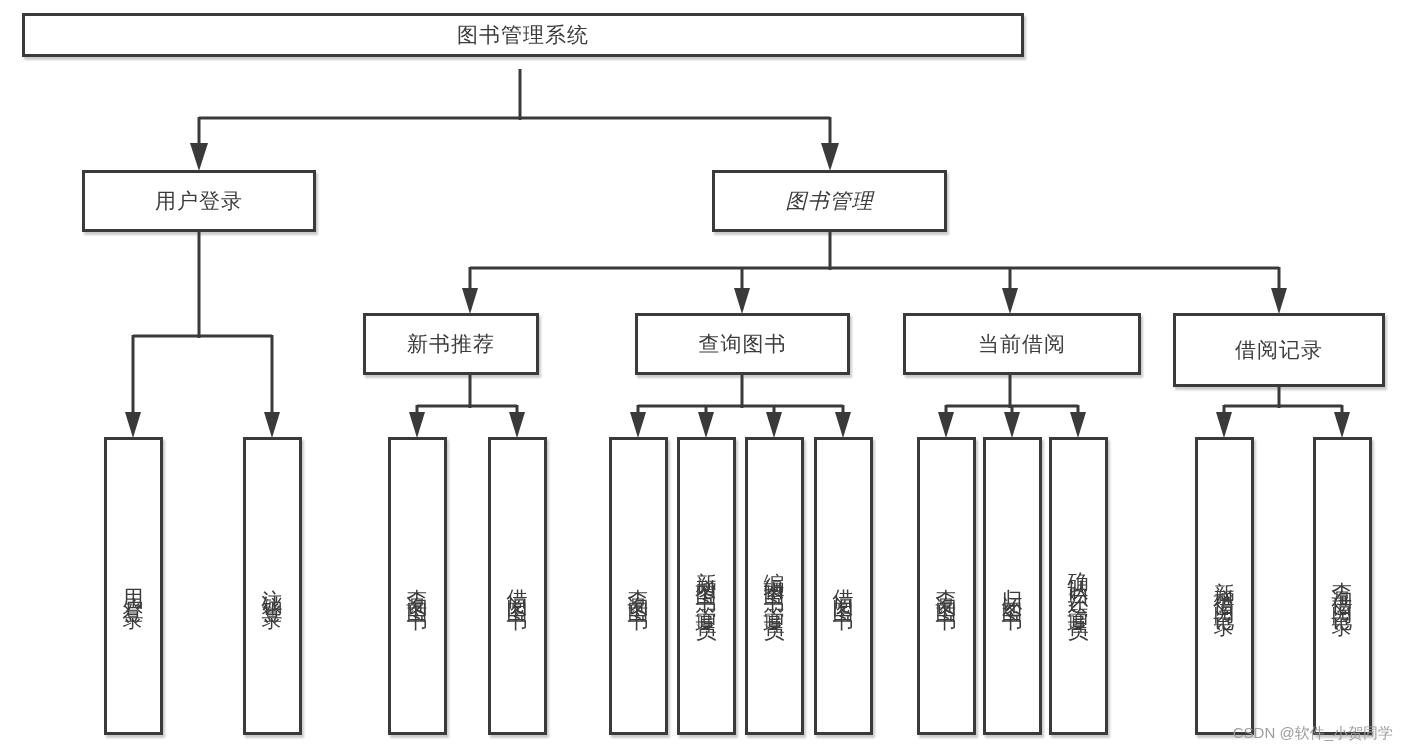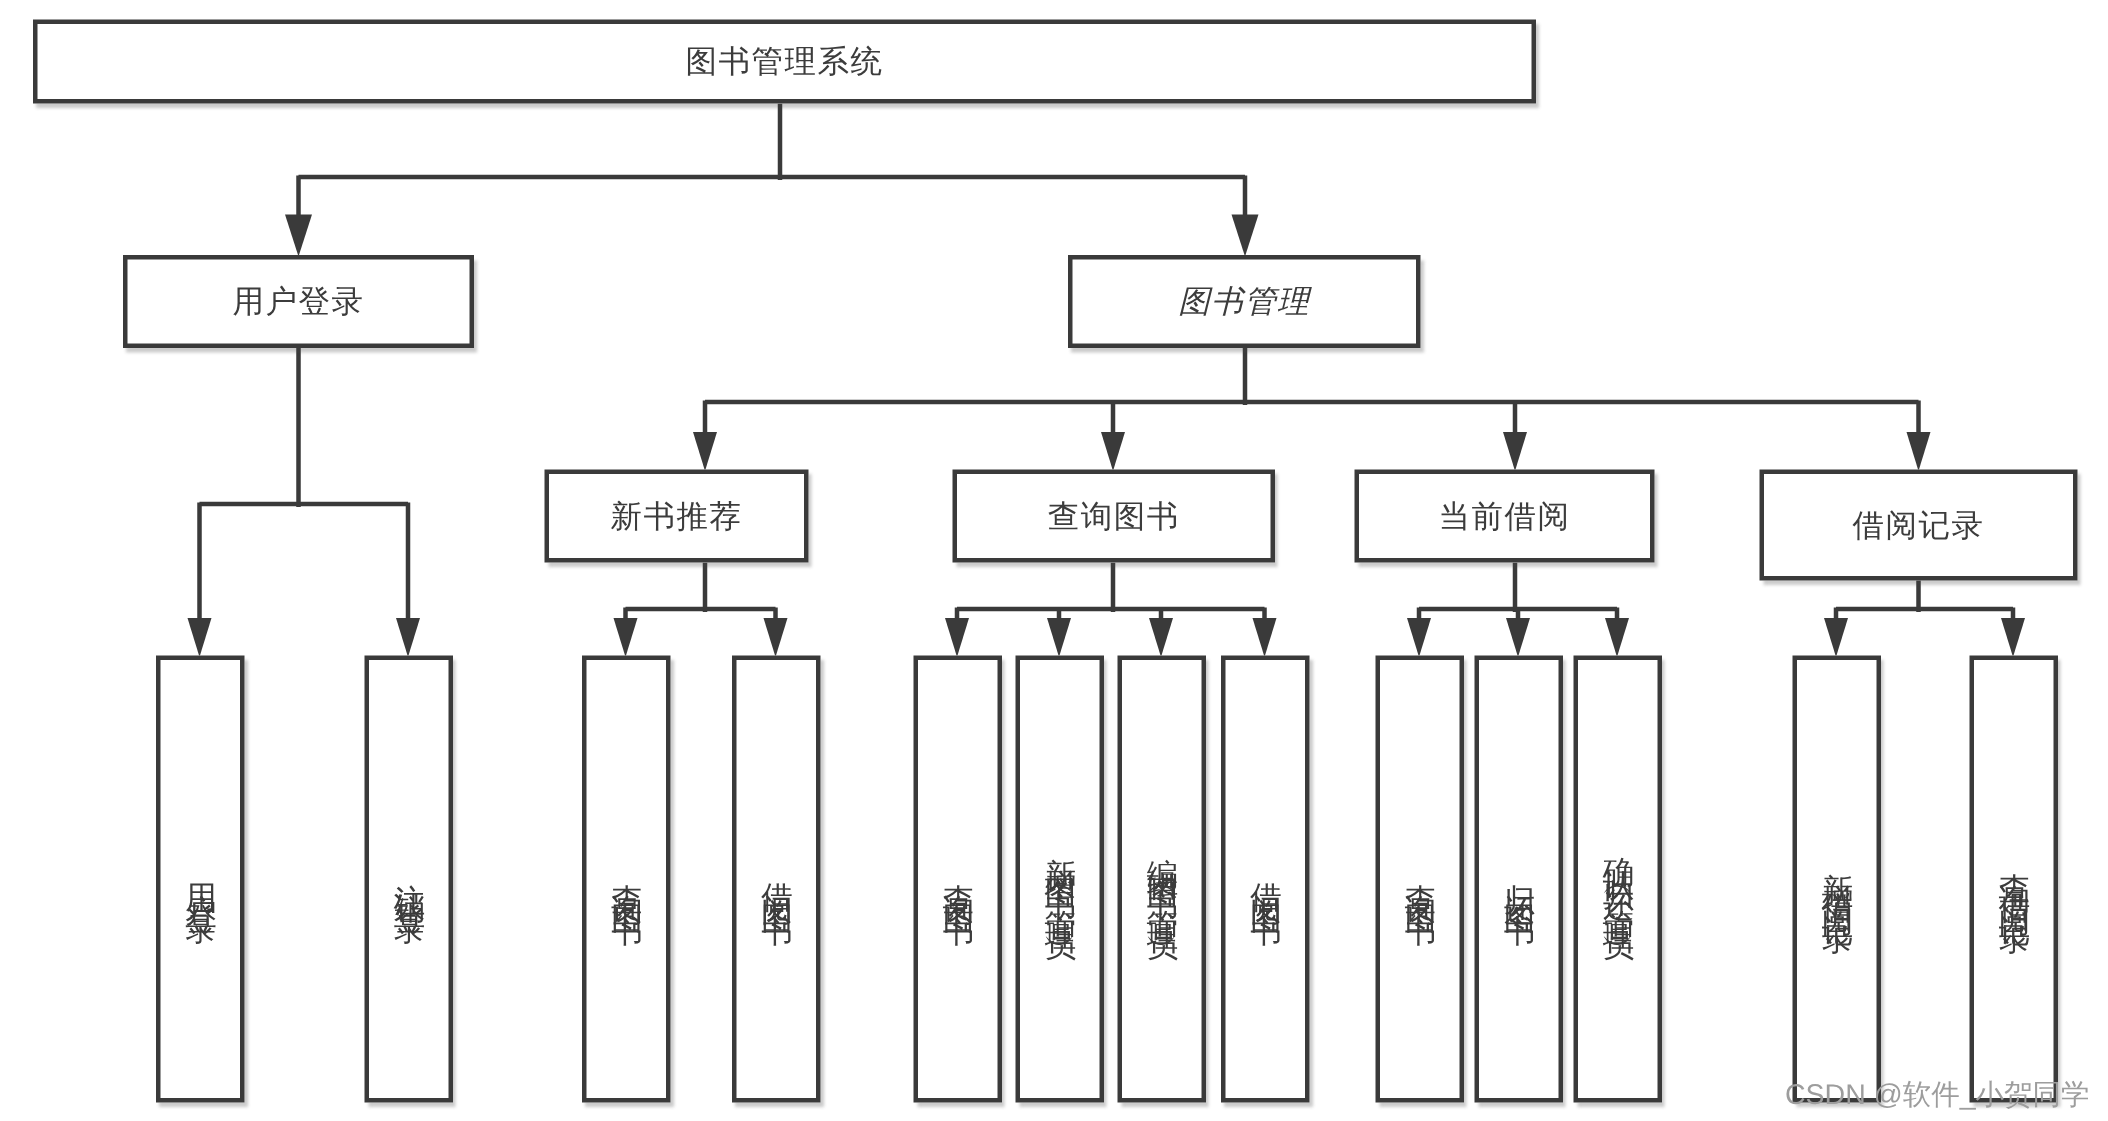--- a/index.html
+++ b/index.html
@@ -38,21 +38,21 @@
     writing-mode: vertical-rl;
     text-orientation: mixed;
     font-size: 21px;
     letter-spacing: 7px;
     line-height: 1.1;
   }
   .watermark {
     position: absolute;
     right: 12px;
     bottom: 4px;
-    font-size: 19px;
+    font-size: 15px;
     color: #9d9d9d;
     z-index: 2;
     white-space: nowrap;
     margin-left: 16px;
   }
 </style>
 </head>
 <body>
 
 <div class="stage">
@@ -109,38 +109,38 @@
       <polygon points="766,412 782,412 774,438"></polygon>
       <polygon points="835,412 851,412 843,438"></polygon>
       <polygon points="938,412 954,412 946,438"></polygon>
       <polygon points="1004,412 1020,412 1012,438"></polygon>
       <polygon points="1070,412 1086,412 1078,438"></polygon>
       <polygon points="1216,412 1232,412 1224,438"></polygon>
       <polygon points="1334,412 1350,412 1342,438"></polygon>
     </g>
   </svg>
 
-  <div class="node" style="left:22px; top:13px; width:1002px; height:56px;">
+  <div class="node" style="left:22px; top:13px; width:1002px; height:44px;">
     <span class="hlabel">图书管理系统</span>
   </div>
 
   <div class="node" style="left:82px; top:170px; width:234px; height:62px;">
     <span class="hlabel">用户登录</span>
   </div>
   <div class="node" style="left:712px; top:170px; width:235px; height:62px;font-style:italic;">
     <span class="hlabel">图书管理</span>
   </div>
 
   <div class="node" style="left:363px; top:313px; width:176px; height:62px;">
     <span class="hlabel">新书推荐</span>
   </div>
   <div class="node" style="left:635px; top:313px; width:215px; height:62px;">
     <span class="hlabel">查询图书</span>
   </div>
-  <div class="node" style="left:903px; top:313px; width:200px; height:62px;justify-content:center;">
+  <div class="node" style="left:903px; top:313px; width:238px; height:62px;justify-content:center;">
     <span class="hlabel">当前借阅</span>
   </div>
   <div class="node" style="left:1173px; top:313px; width:212px; height:74px;">
     <span class="hlabel">借阅记录</span>
   </div>
 
   <div class="node" style="left:104px; top:437px; width:59px; height:298px;">
     <span class="vlabel">用户登录</span>
   </div>
   <div class="node" style="left:243px; top:437px; width:59px; height:298px;">

